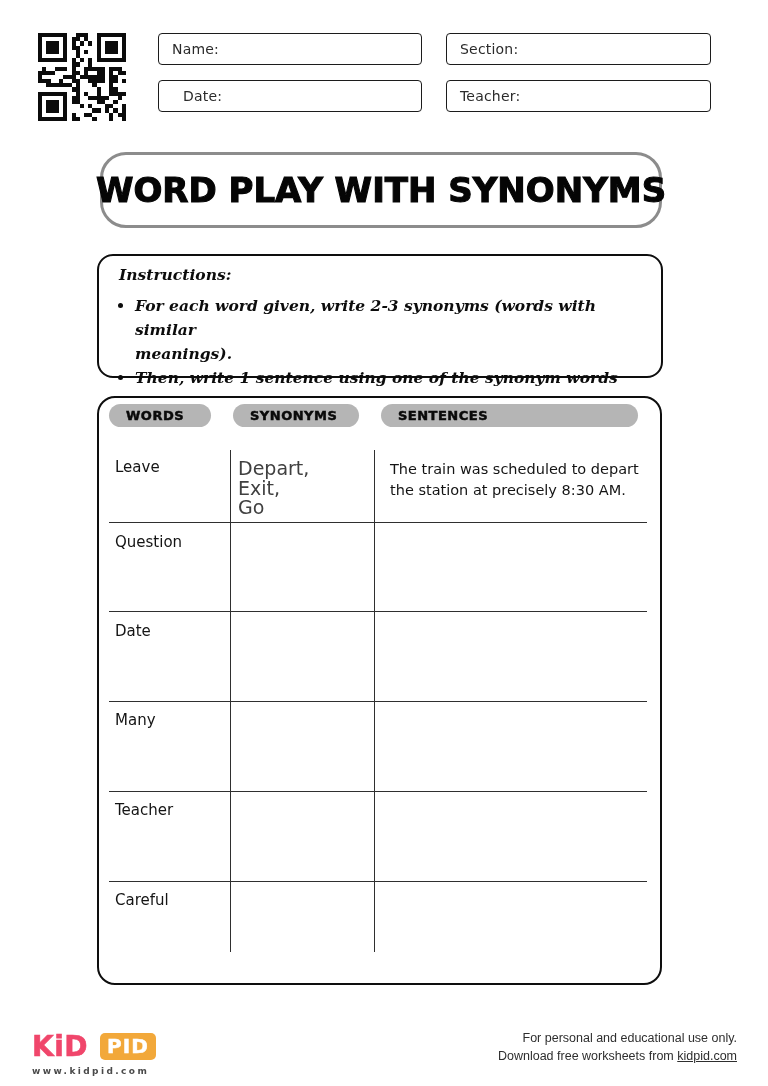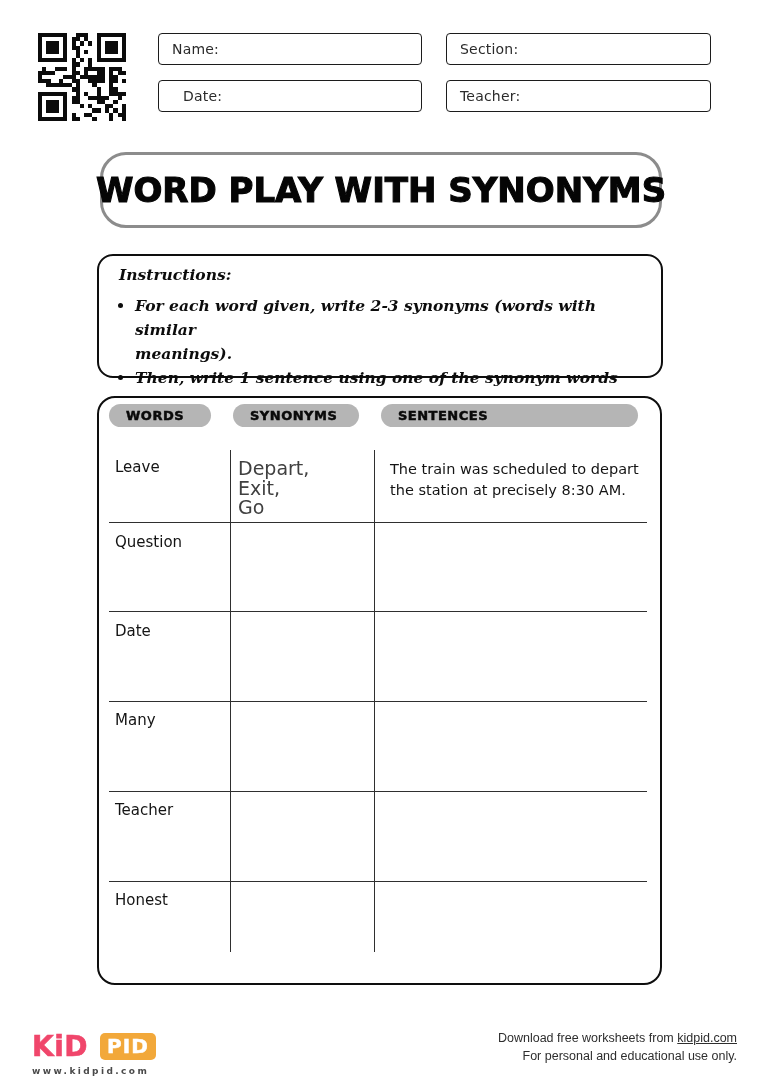--- a/index.html
+++ b/index.html
@@ -369,31 +369,31 @@
     <div class="sentcell" style="top:224px; height:70px"></div>
 
     <div class="word" style="top:313px">Many</div>
     <div class="syncell" style="top:313px; height:70px"></div>
     <div class="sentcell" style="top:313px; height:70px"></div>
 
     <div class="word" style="top:403px">Teacher</div>
     <div class="syncell" style="top:403px; height:70px"></div>
     <div class="sentcell" style="top:403px; height:70px"></div>
 
-    <div class="word" style="top:493px">Honest</div>
+    <div class="word" style="top:493px">Careful</div>
     <div class="syncell" style="top:493px; height:55px"></div>
     <div class="sentcell" style="top:493px; height:55px"></div>
   </div>
 
   <div class="logo">
     <div class="row">
       <span class="kid">KiD</span>
       <span class="pid">PID</span>
     </div>
     <div class="url">www.kidpid.com</div>
   </div>
 
   <div class="footnote">
+    <div>For personal and educational use only.</div>
     <div><span>Download free worksheets from</span> <a>kidpid.com</a></div>
-    <div>For personal and educational use only.</div>
   </div>
 
 </div>
 
 </body></html>

